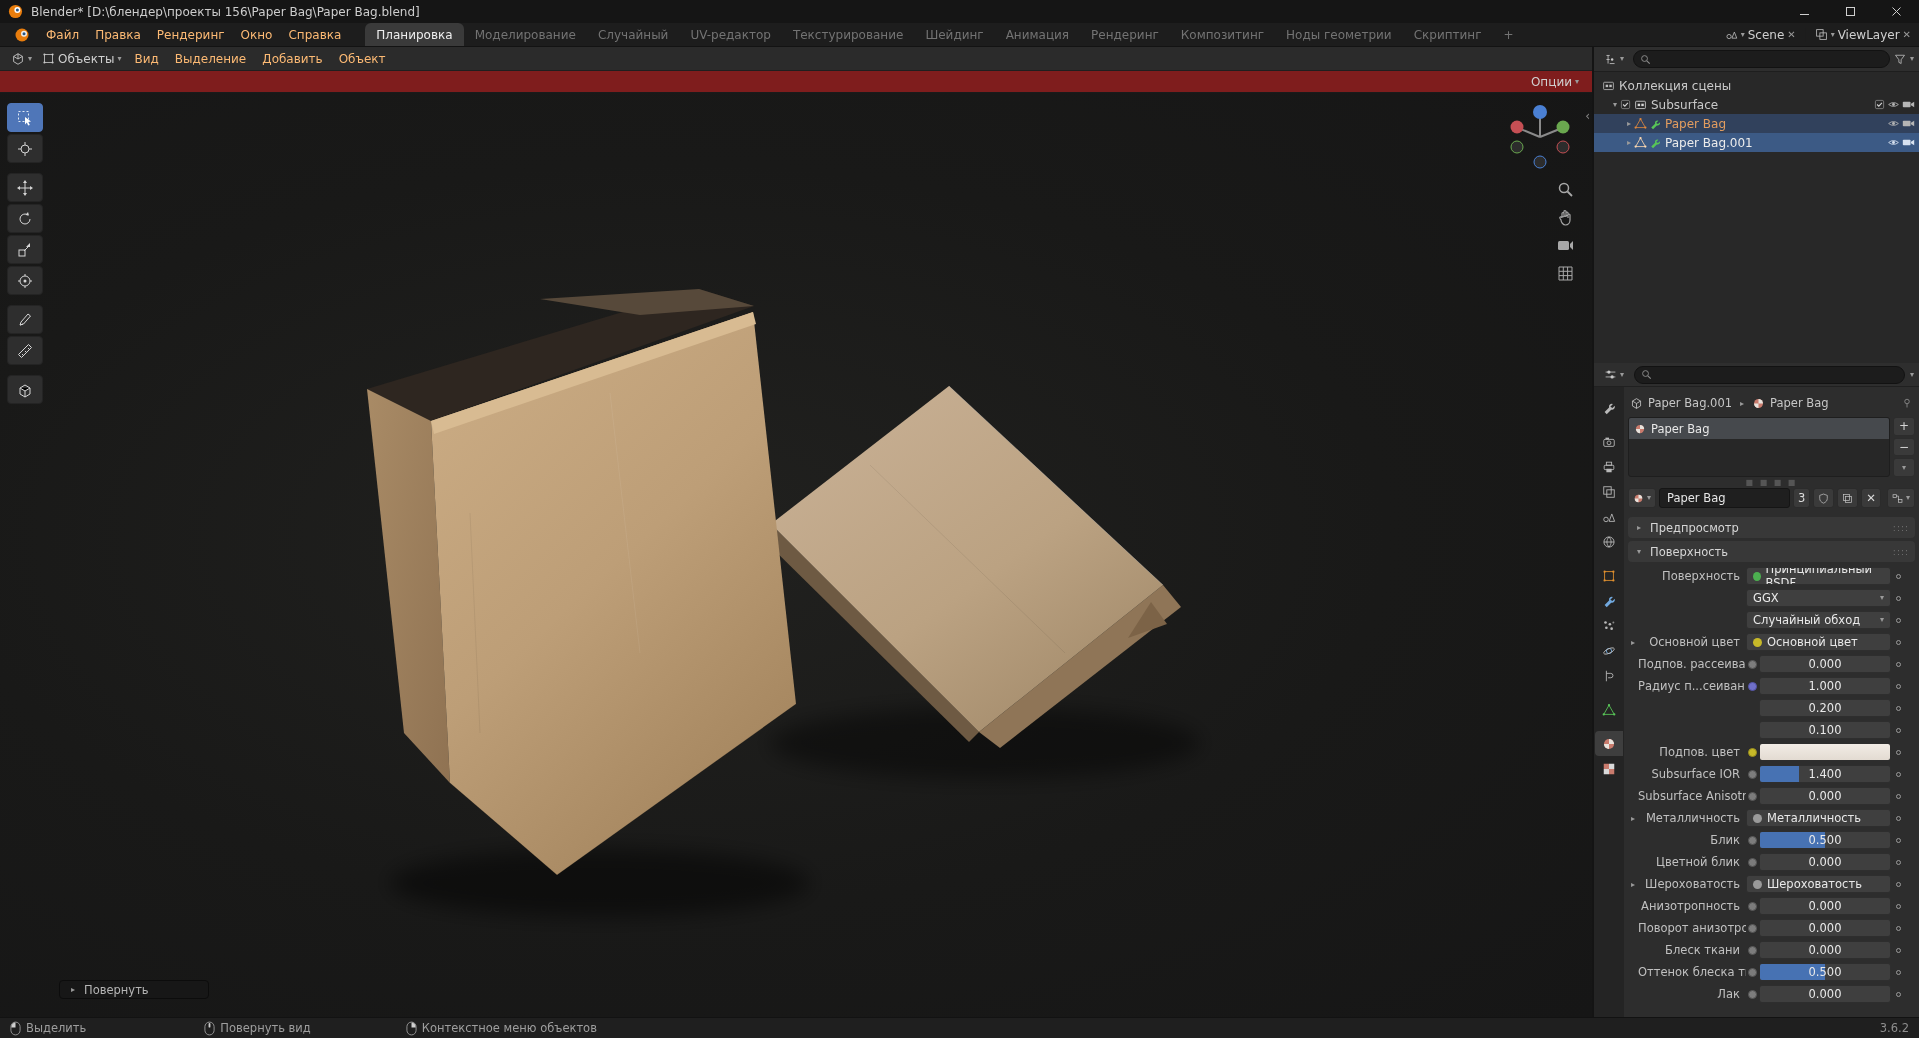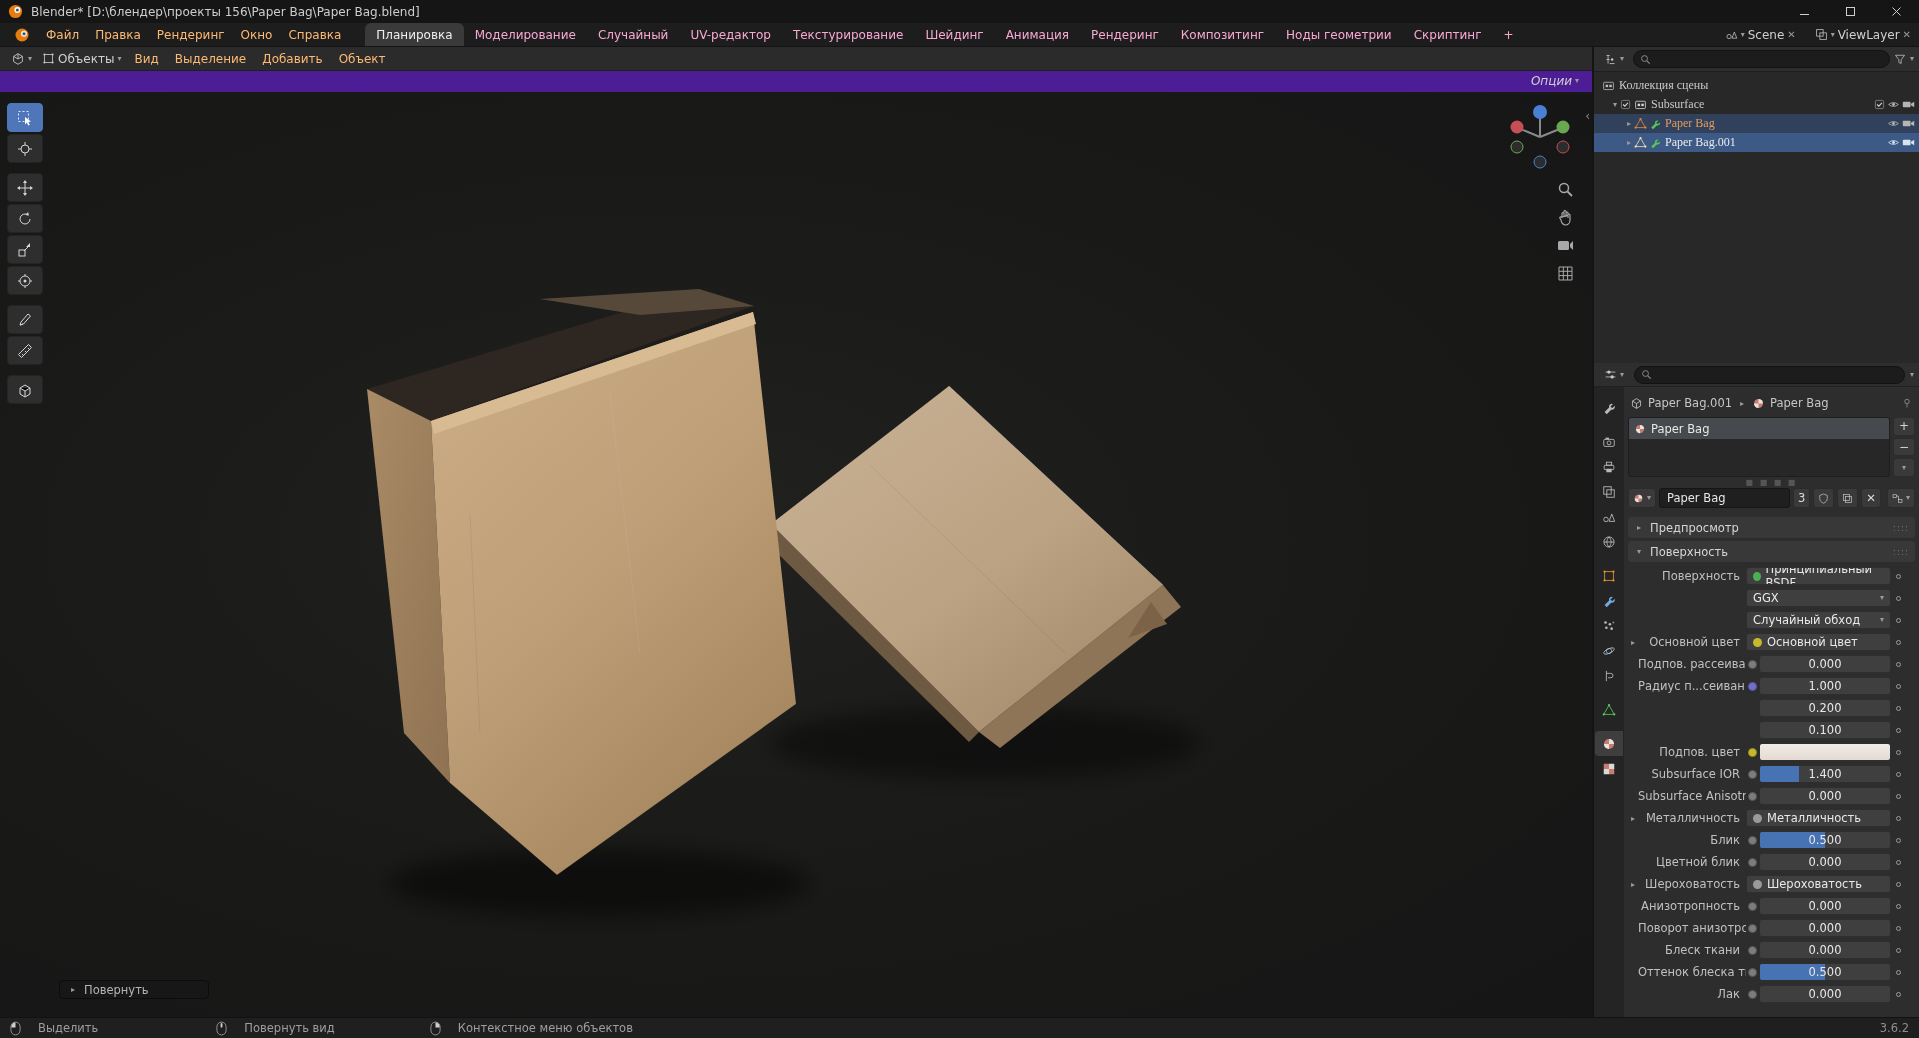--- a/index.html
+++ b/index.html
@@ -11,29 +11,29 @@
 
   
   #titlebar { left:0; top:0; width:1919px; height:23px; background:#151515; display:flex; align-items:center; padding-left:8px; color:#c6c6c6; }
   #titlebar .title { margin-left:8px; font-size:12px; color:#cdcdcd; }
   .winbtn { width:46px; height:23px; display:flex; align-items:center; justify-content:center; color:#cfcfcf; font-size:11px; }
 
   
   #topbar { left:0; top:23px; width:1919px; height:24px; background:#1d1d1d; display:flex; align-items:stretch; padding-left:6px; border-bottom:1px solid #131313; }
   .menu-item { padding:0 8px; display:flex; align-items:center; color:#fdba74; font-size:12px; cursor:default; }
   #ws-tabs { display:flex; margin-left:16px; align-items:stretch; }
-  .ws-tab { padding:0 11px; display:flex; align-items:center; color:#f9a8d4; font-size:12px; }
+  .ws-tab { padding:0 11px; display:flex; align-items:center; color:#737373; font-size:12px; }
   .ws-tab.active { background:#3a3a3a; color:#eee; border-radius:6px 6px 0 0; }
   .topbar-right { margin-left:auto; display:flex; align-items:center; gap:4px; padding-right:8px; }
   .dbcluster { display:flex; align-items:center; gap:3px; color:#cfcfcf; }
   .xsmall { color:#9a9a9a; font-size:10px; }
 
   
   #vp-header { left:0; top:47px; width:1592px; height:24px; background:#2b2b2b; display:flex; align-items:center; padding:0 6px; border-bottom:1px solid #1f1f1f; }
-  #vp-tools  { left:0; top:71px; width:1592px; height:22px; background:#4c1d95; display:flex; align-items:flex-start; padding:0 8px; border-bottom:1px solid #1a1a1a;font-style:italic; }
+  #vp-tools  { left:0; top:71px; width:1592px; height:22px; background:#7f1d1d; display:flex; align-items:center; padding:0 8px; border-bottom:1px solid #1a1a1a; }
   .hbtn { display:flex; align-items:center; gap:3px; padding:0 5px; height:20px; border-radius:3px; color:#d0d0d0; }
   .chev { font-size:8px; color:#9a9a9a; line-height:1; }
   .hsep { width:1px; height:14px; background:#1c1c1c; margin:0 5px; }
   .shade-wrap { display:flex; align-items:center; background:#232323; border-radius:10px; padding:1px 2px; gap:1px; }
   .shade-btn { width:20px; height:17px; display:flex; align-items:center; justify-content:center; border-radius:8px; }
   .shade-btn.active { background:#4772b3; }
   .pairbtn { width:19px; height:16px; background:#3a3a3a; border-radius:2px; margin-right:1px; display:flex; align-items:center; justify-content:center; }
   .pairgap { width:6px; }
 
   #view3d { left:0; top:93px; width:1592px; height:924px; background:radial-gradient(ellipse at 42% 48%, #21211f 0%, #191918 55%, #161616 100%); overflow:hidden; }
@@ -50,21 +50,21 @@
   #collapse-arrow { position:absolute; right:2px; top:16px; color:#8a8a8a; font-size:12px; }
 
   
   #oppanel { position:absolute; left:59px; top:887px; width:150px; height:19px; background:rgba(24,24,24,.92); border:1px solid #0c0c0c; border-radius:4px; display:flex; align-items:center; padding:0 8px; gap:6px; color:#b5b5b5; font-size:11.5px; }
 
   
   #rightcol { left:1592px; top:47px; width:327px; height:970px; border-left:2px solid #141414; }
   #outliner { position:absolute; left:0; top:0; width:325px; height:316px; background:#282828; }
   #outliner-header { height:25px; background:#2e2e2e; display:flex; align-items:center; padding:0 5px; gap:4px; border-bottom:1px solid #1e1e1e; }
   .searchbox { flex:1; height:18px; background:#1c1c1c; border:1px solid #121212; border-radius:9px; display:flex; align-items:center; padding:0 6px; gap:4px; }
-  .otree { padding-top:4px; font-size:12px;font-family:Liberation Serif, serif; }
+  .otree { padding-top:4px; font-size:12px; }
   .orow { height:19px; display:flex; align-items:center; padding-right:4px; color:#c9c9c9; }
   .orow .lbl { margin-left:4px; }
   .orow .spacer { flex:1; }
   .o-sel-weak { background:#31415c; }
   .o-sel { background:#3c5a85; color:#ececec; }
   .arrow8 { font-size:8px; color:#9a9a9a; width:10px; text-align:center; }
 
   #propeditor { position:absolute; left:0; top:316px; width:325px; height:654px; background:#2d2d2d; }
   #prop-header { height:24px; background:#2e2e2e; display:flex; align-items:center; padding:0 5px; gap:5px; border-bottom:1px solid #202020; }
   #tabstrip { position:absolute; left:0; top:24px; width:30px; height:630px; background:#242424; display:flex; flex-direction:column; align-items:center; padding-top:8px; }
@@ -99,21 +99,21 @@
   .ctrl.drop { justify-content:flex-start; padding:0 6px; }
   .ctrl.drop .chev { margin-left:auto; }
   .ctrl.btnval { justify-content:flex-start; padding:0 6px; gap:5px; }
   .dot9 { width:9px; height:9px; border-radius:50%; display:inline-block; }
   .animdot { width:14px; display:flex; align-items:center; justify-content:center; }
   .animdot i { width:5px; height:5px; border-radius:50%; border:1px solid #9a9a9a; display:block; }
   .swatch { width:145px; height:18px; border-radius:3px; background:linear-gradient(#f2ece5,#e3dbd2); border:1px solid #2e2e2e; }
 
   
   #statusbar { left:0; top:1017px; width:1919px; height:21px; background:#1f1f1f; border-top:1px solid #121212; display:flex; align-items:center; padding:0 10px; color:#9e9e9e; font-size:11.5px; }
-  .statitem { display:flex; align-items:center; gap:17px; }
+  .statitem { display:flex; align-items:center; gap:5px; }
   #statusbar .version { margin-left:auto; color:#8d8d8d; }
 </style>
 </head>
 <body>
 
 <div id="titlebar" class="abs">
   <span>
     <svg width="15" height="15" viewBox="0 0 16 16">
         <circle cx="8" cy="8" r="7" fill="#e87d0d"></circle>
         <circle cx="10" cy="6.5" r="3.2" fill="#fff"></circle>

